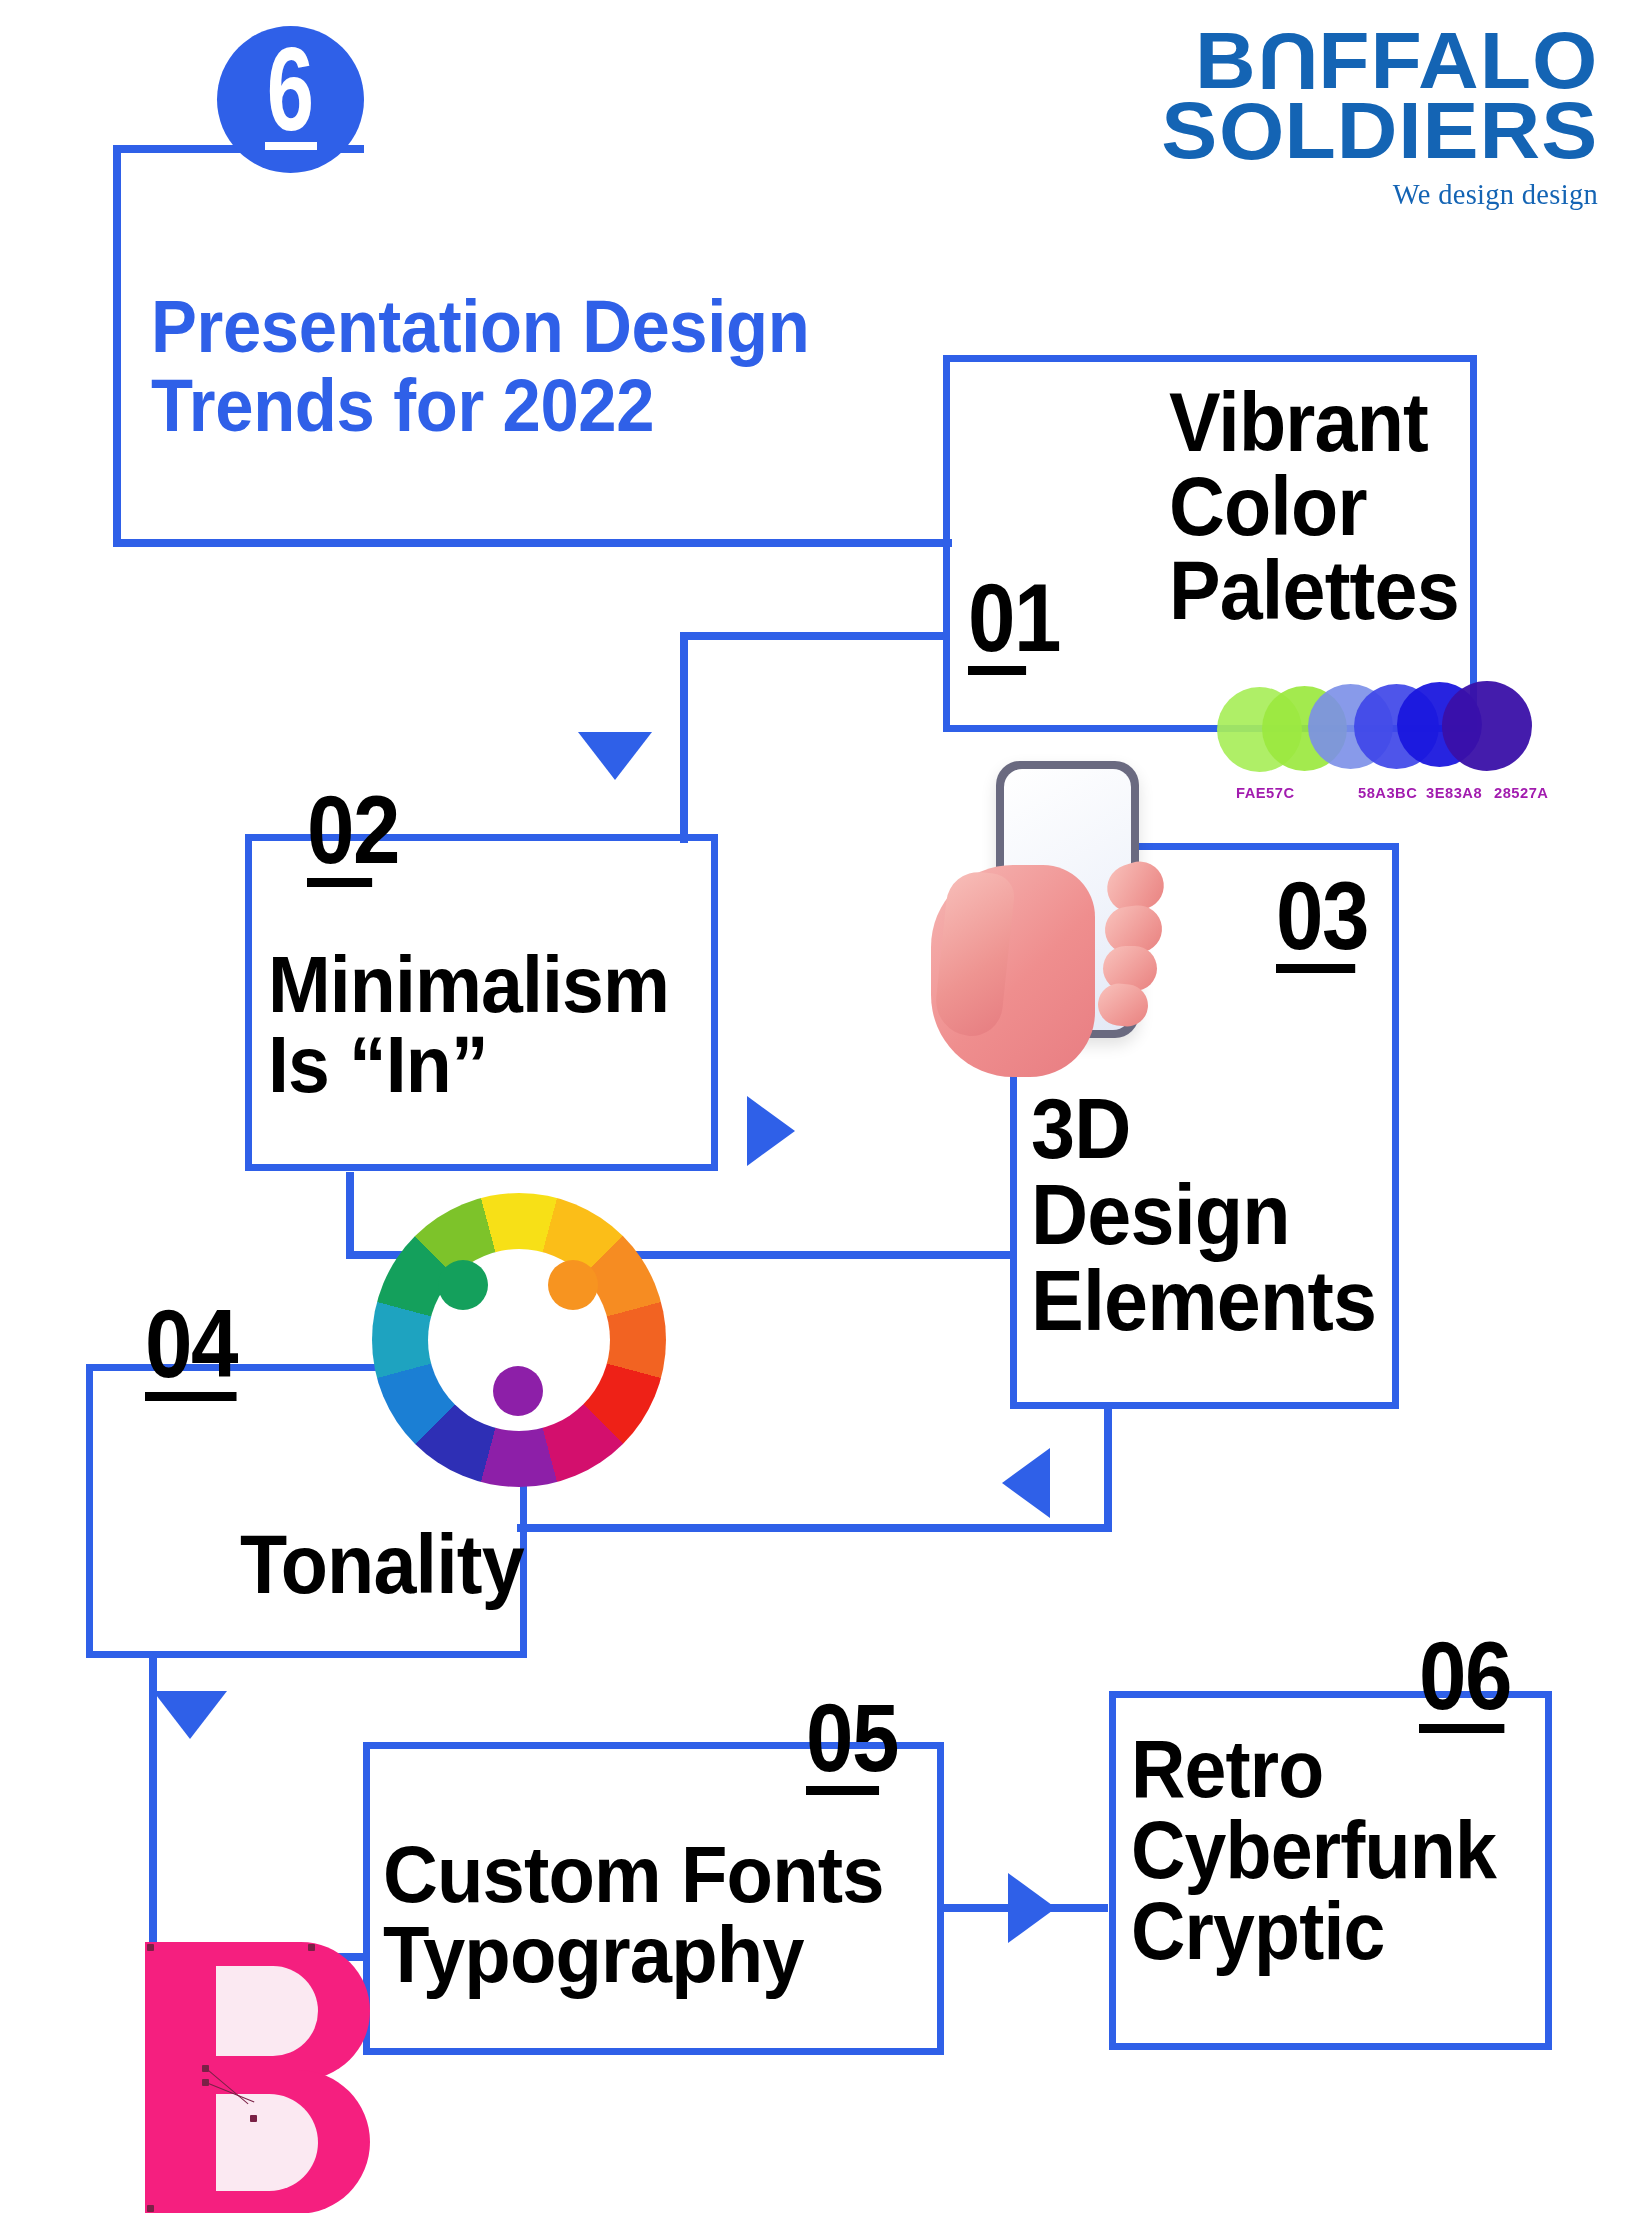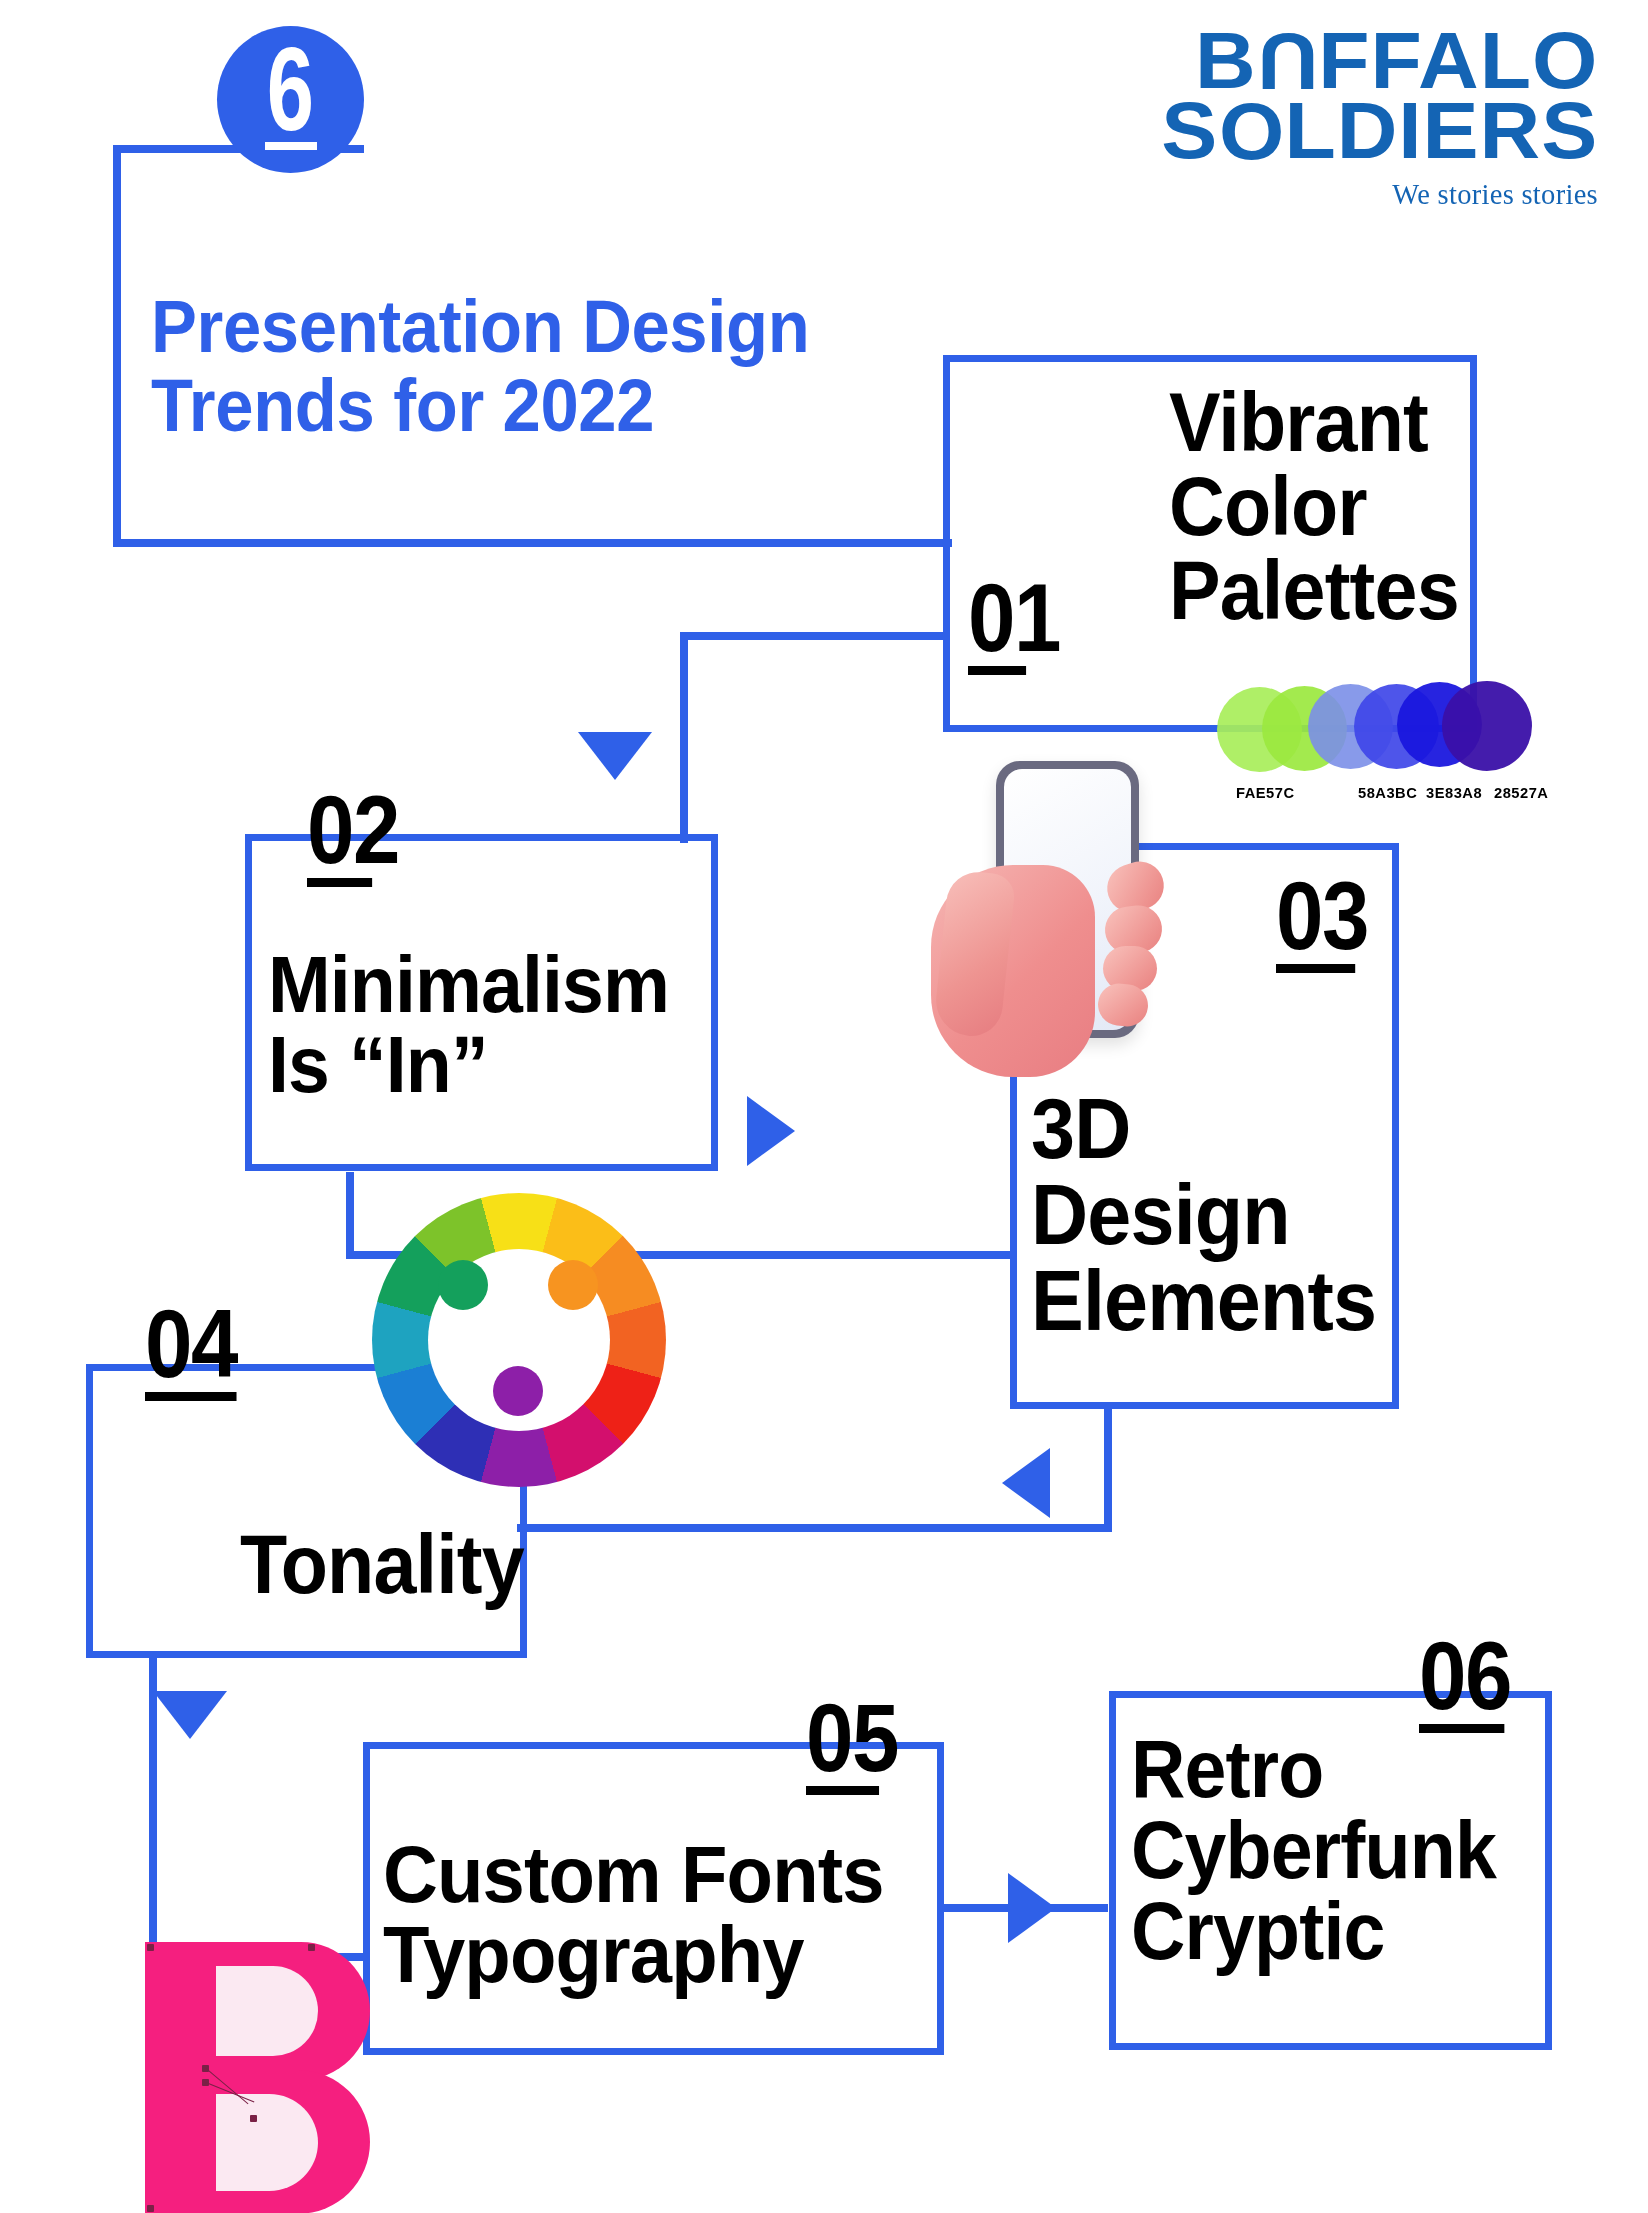--- a/index.html
+++ b/index.html
@@ -134,21 +134,21 @@
     line-height: 1.0;
     letter-spacing: -0.9px;
     white-space: pre-line;
     transform-origin: left top;
   }
 
   
   .swatch { position: absolute; border-radius: 50%; }
   .swatch-label {
     position: absolute;
-    color: #000000;
+    color: #a21caf;
     font-family: "Liberation Sans", sans-serif;
     font-weight: 700;
     font-size: 14.7px;
     letter-spacing: 0.5px;
   }
 
   
   #phone-wrap { position: absolute; left: 927px; top: 761px; width: 242px; height: 337px; }
   .phone-body {
     position: absolute;
@@ -251,21 +251,21 @@
   }
 </style>
 </head>
 <body>
 
 <div id="poster">
 
   <div id="brand">
     <div class="brand-line">B<span class="flip">U</span><span>FFALO</span></div>
     <div class="brand-line">S<span class="flip">O</span>LDIERS</div>
-    <div class="brand-tag">We stories stories</div>
+    <div class="brand-tag">We design design</div>
   </div>
 
   <div class="blue-line" style="left:113px; top:145px; width:251px; height:7.8px;"></div>
   <div class="blue-line" style="left:113px; top:145px; width:7.8px; height:401px;"></div>
   <div class="blue-line" style="left:113px; top:539px; width:830px; height:7.8px;"></div>
 
   <div id="badge">
     <div class="num">6</div>
     <div class="rule"></div>
   </div>

